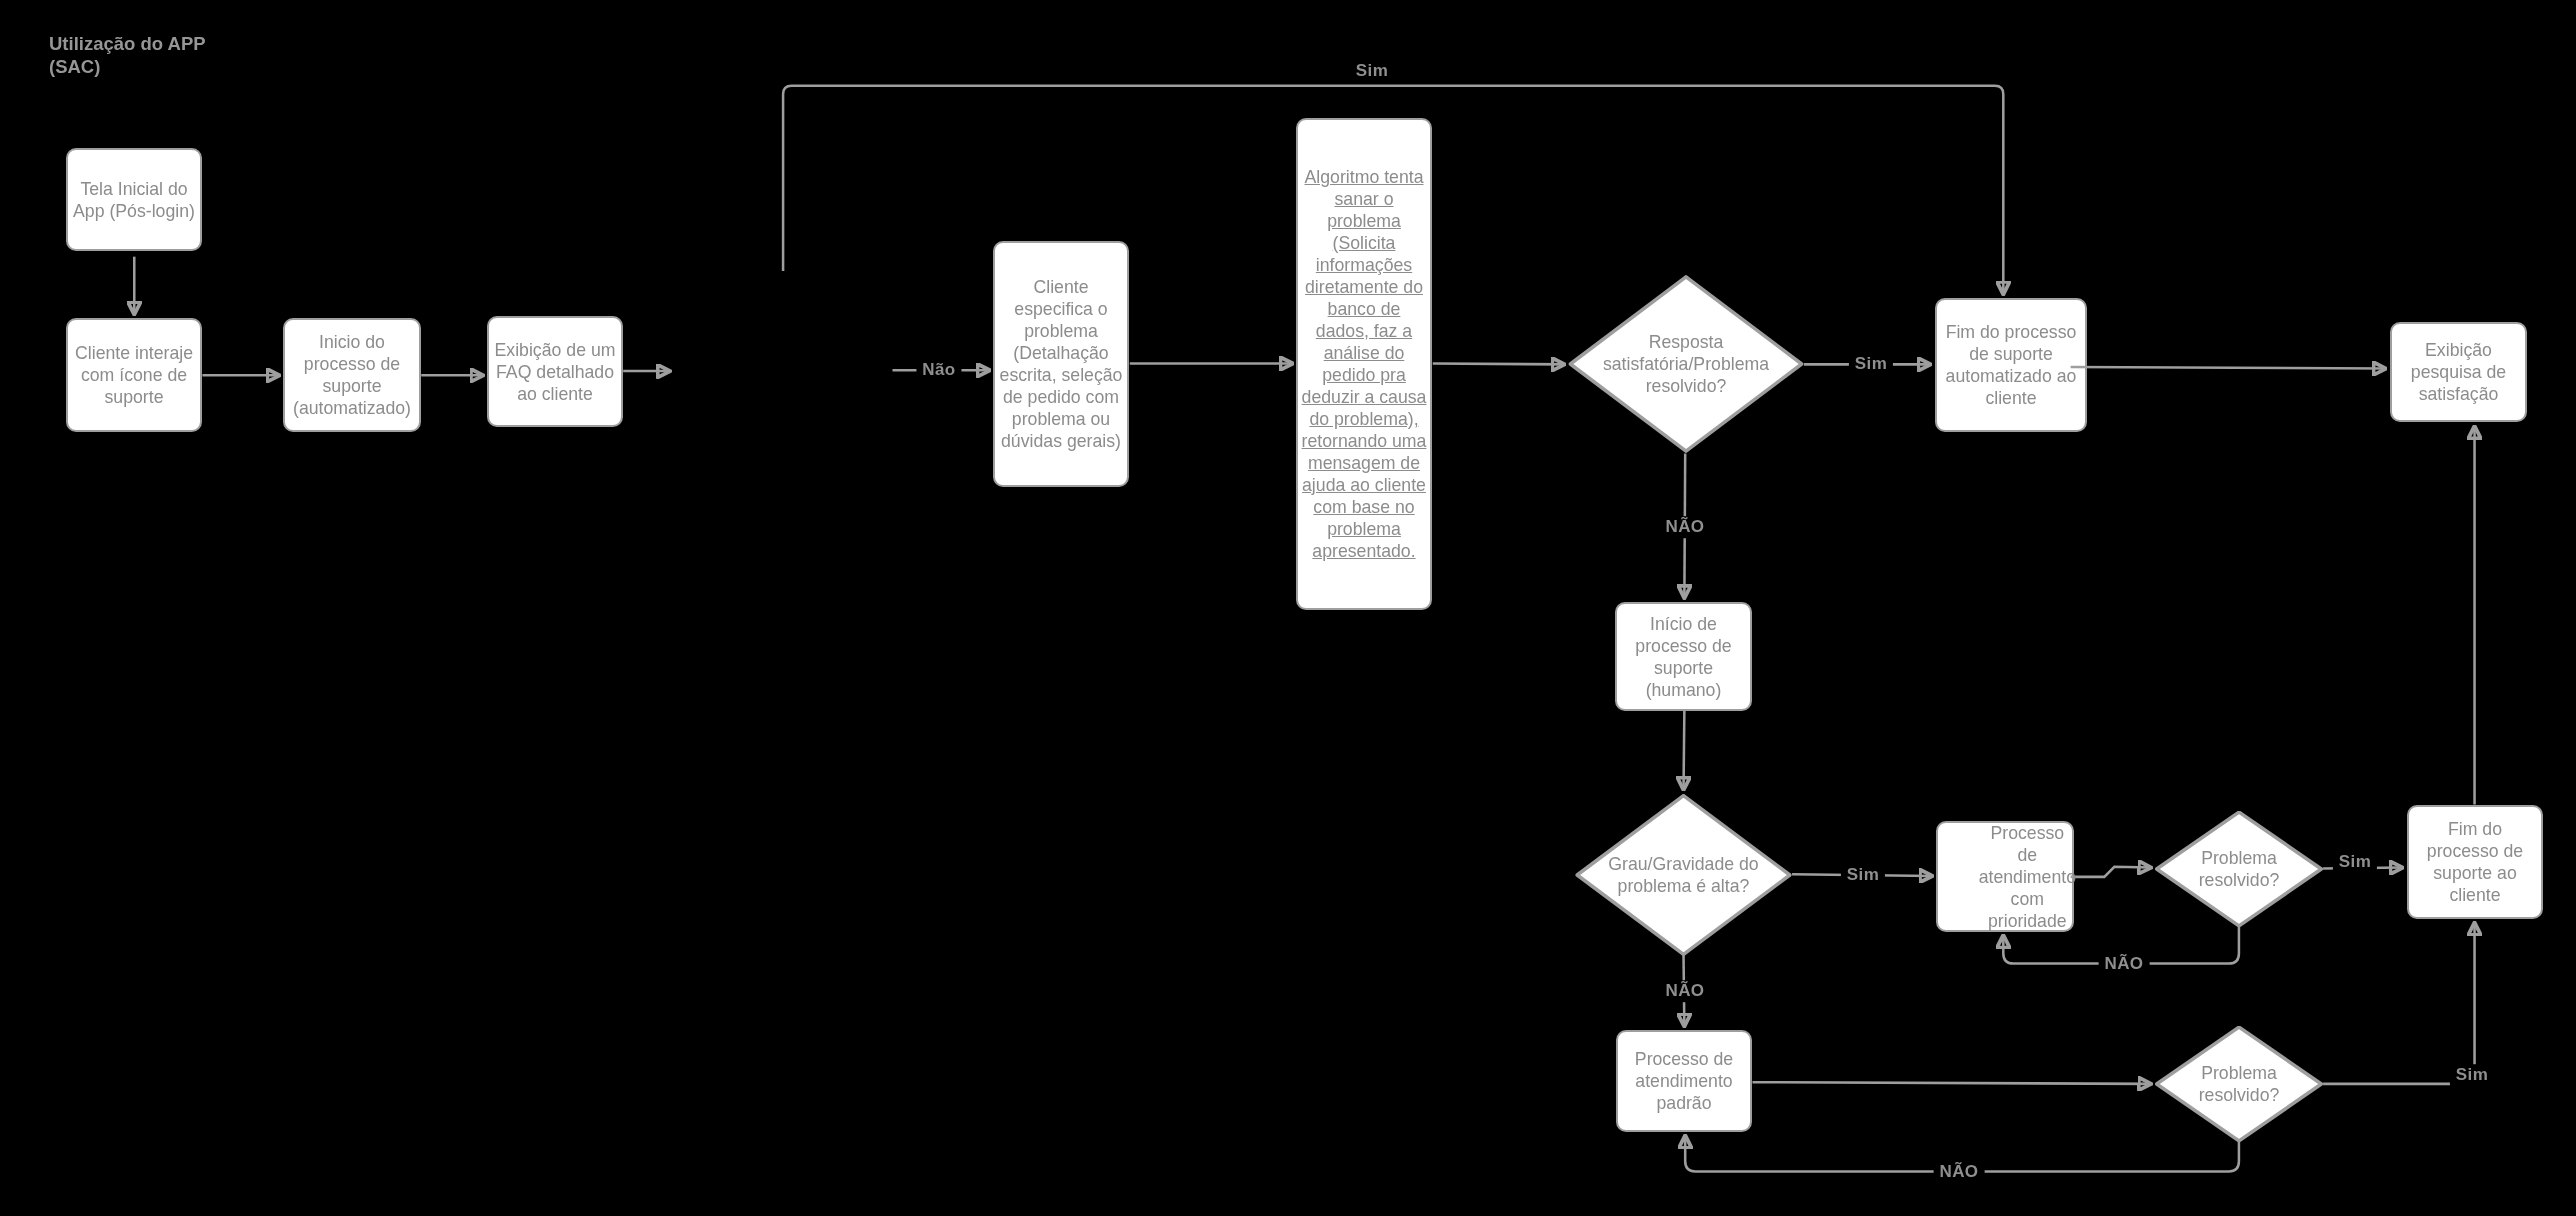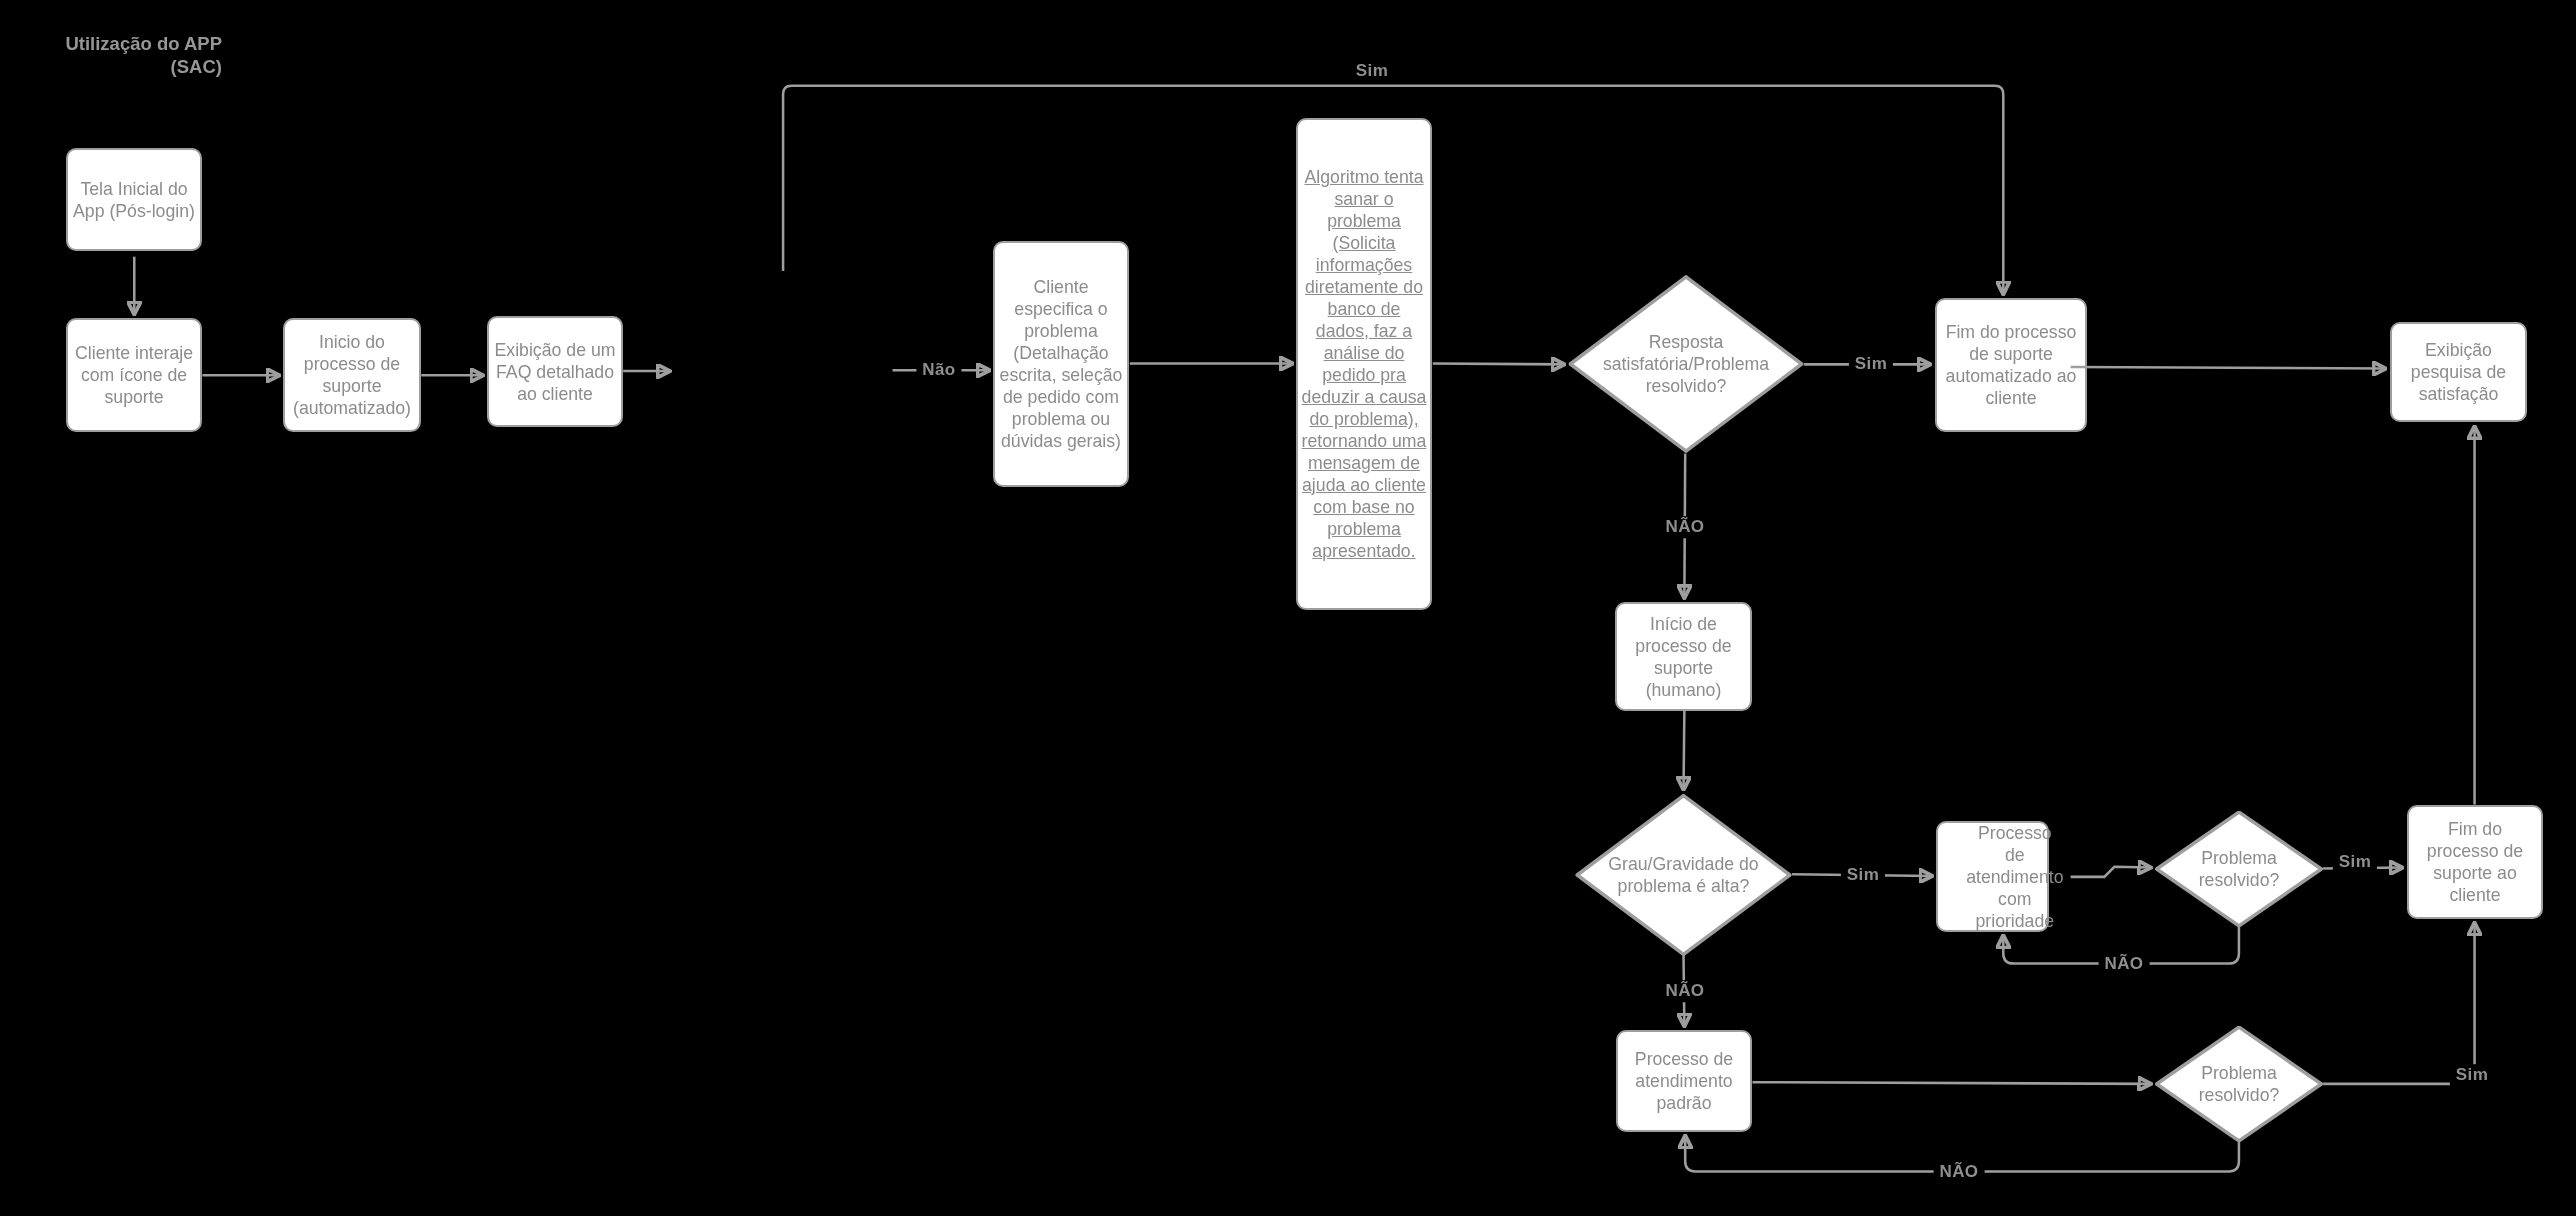--- a/index.html
+++ b/index.html
@@ -3,21 +3,21 @@
 <meta charset="utf-8">
 <style>
   html,body{margin:0;padding:0;background:#000;}
   #canvas{
     position:relative;width:2576px;height:1216px;background:#000;overflow:hidden;
     font-family:"Liberation Sans", sans-serif;
   }
   .title{
     position:absolute;left:49px;top:32px;width:173px;
     color:#969696;font-size:18.5px;font-weight:700;line-height:23px;
-    text-align:right;white-space:pre-line;
+    text-align:left;white-space:pre-line;
   }
   .node{
     position:absolute;display:flex;align-items:center;justify-content:center;
     box-sizing:border-box;text-align:center;
     color:#8c8c8c;font-size:17.7px;line-height:22px;
   }
   .rect{
     background:#fff;border:2.5px solid #9e9e9e;border-radius:10px;padding:3.4px;
   }
   .diamond{background:transparent;border:none;padding:0;}
@@ -42,21 +42,21 @@
   #n-inicio-auto{left:283px;top:318px;width:138px;height:114px;}
   #n-faq{left:487px;top:316px;width:136px;height:111px;}
   #d-similar{left:673px;top:271px;width:219px;height:199px;}
   #n-especifica{left:993px;top:241px;width:136px;height:246px;}
   #n-algoritmo{left:1296px;top:118px;width:136px;height:492px;text-decoration:underline;}
   #d-resposta{left:1568px;top:275px;width:236px;height:178px;}
   #n-fim-auto{left:1935px;top:298px;width:152px;height:134px;}
   #n-pesquisa{left:2390px;top:322px;width:137px;height:100px;}
   #n-humano{left:1615px;top:602px;width:137px;height:109px;}
   #d-grau{left:1575px;top:794px;width:217px;height:162px;}
-  #n-prioridade{left:1936px;top:821px;width:113px;height:111px;padding-left:48px;}
+  #n-prioridade{left:1936px;top:821px;width:138px;height:111px;padding-left:48px;}
   #d-resolvido1{left:2155px;top:811px;width:168px;height:116px;}
   #n-fim-cliente{left:2407px;top:805px;width:136px;height:114px;}
   #n-padrao{left:1616px;top:1030px;width:136px;height:102px;}
   #d-resolvido2{left:2155px;top:1026px;width:168px;height:116px;}
   
   #l-sim-top{left:1372px;top:71px;}
   #l-nao-similar{left:939px;top:370px;}
   #l-sim-resposta{left:1871px;top:364px;}
   #l-nao-resposta{left:1685px;top:527px;}
   #l-sim-grau{left:1863px;top:875px;}

